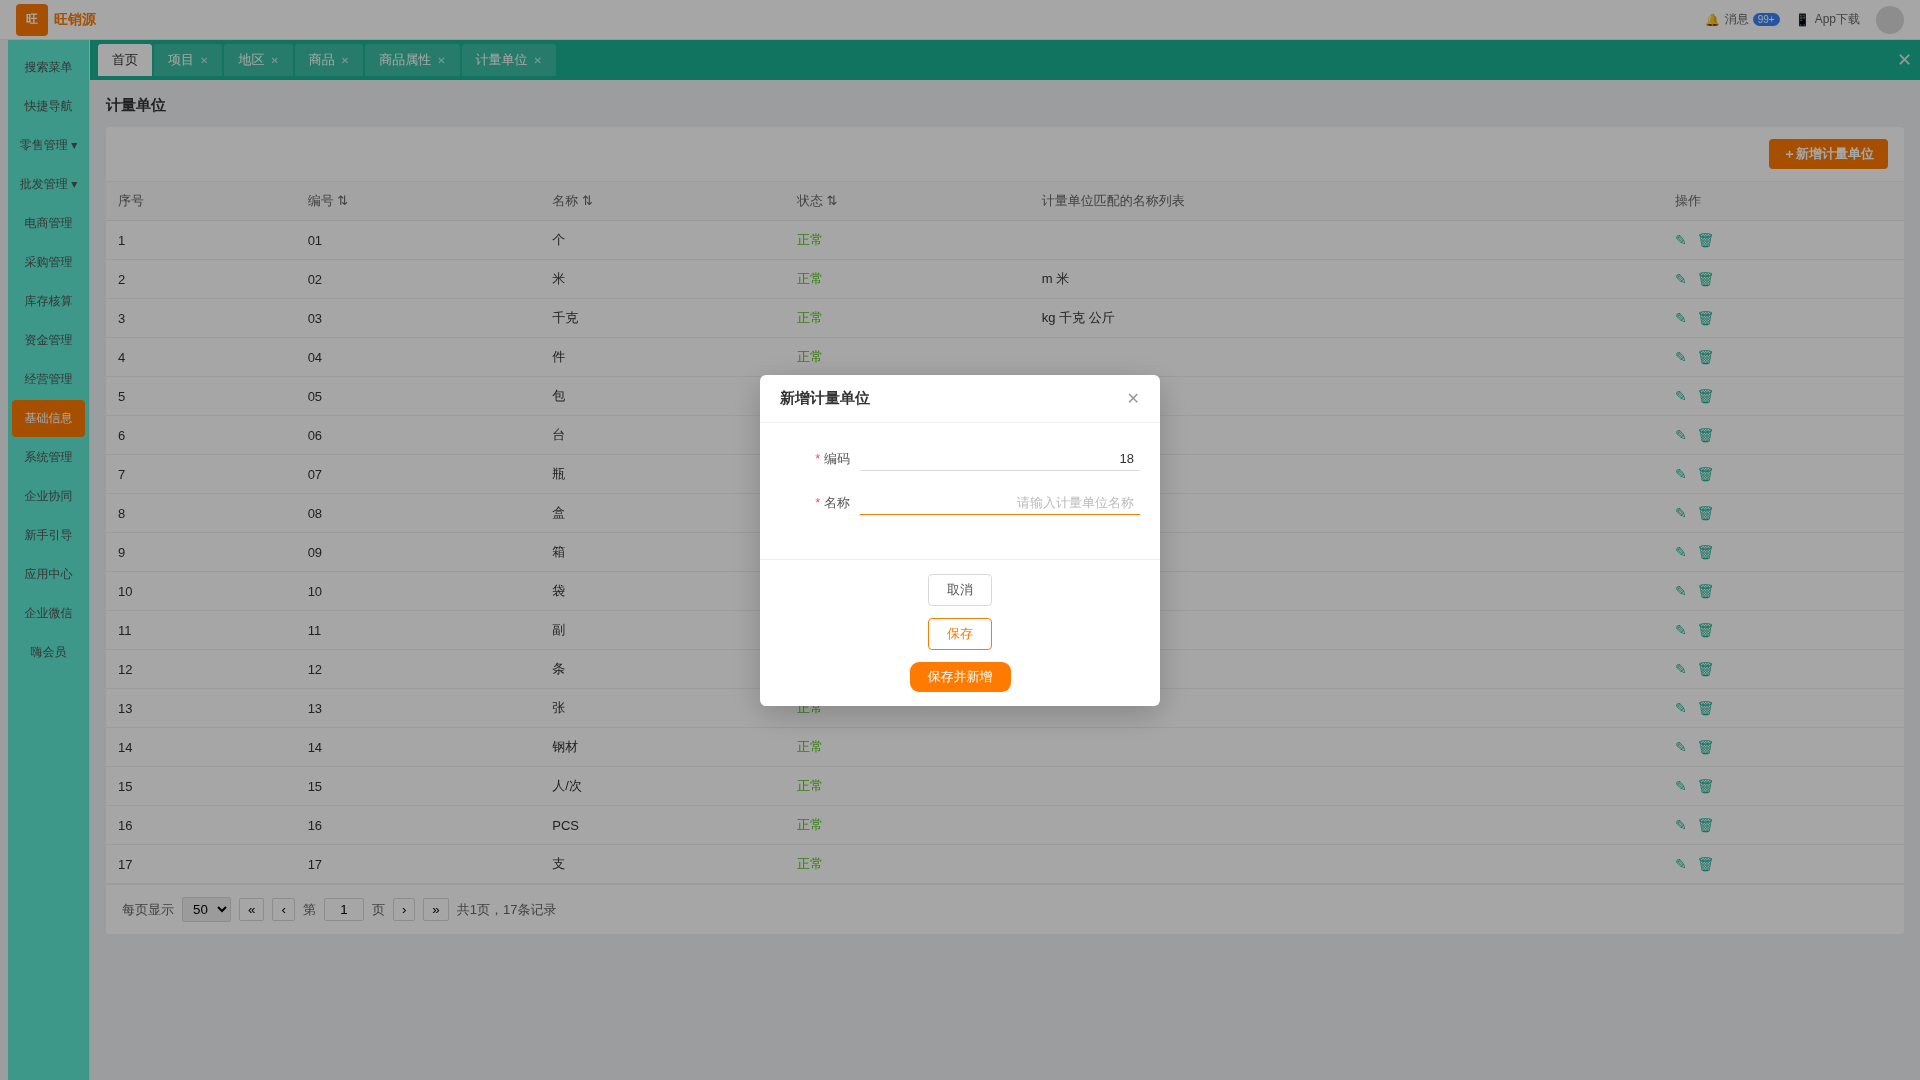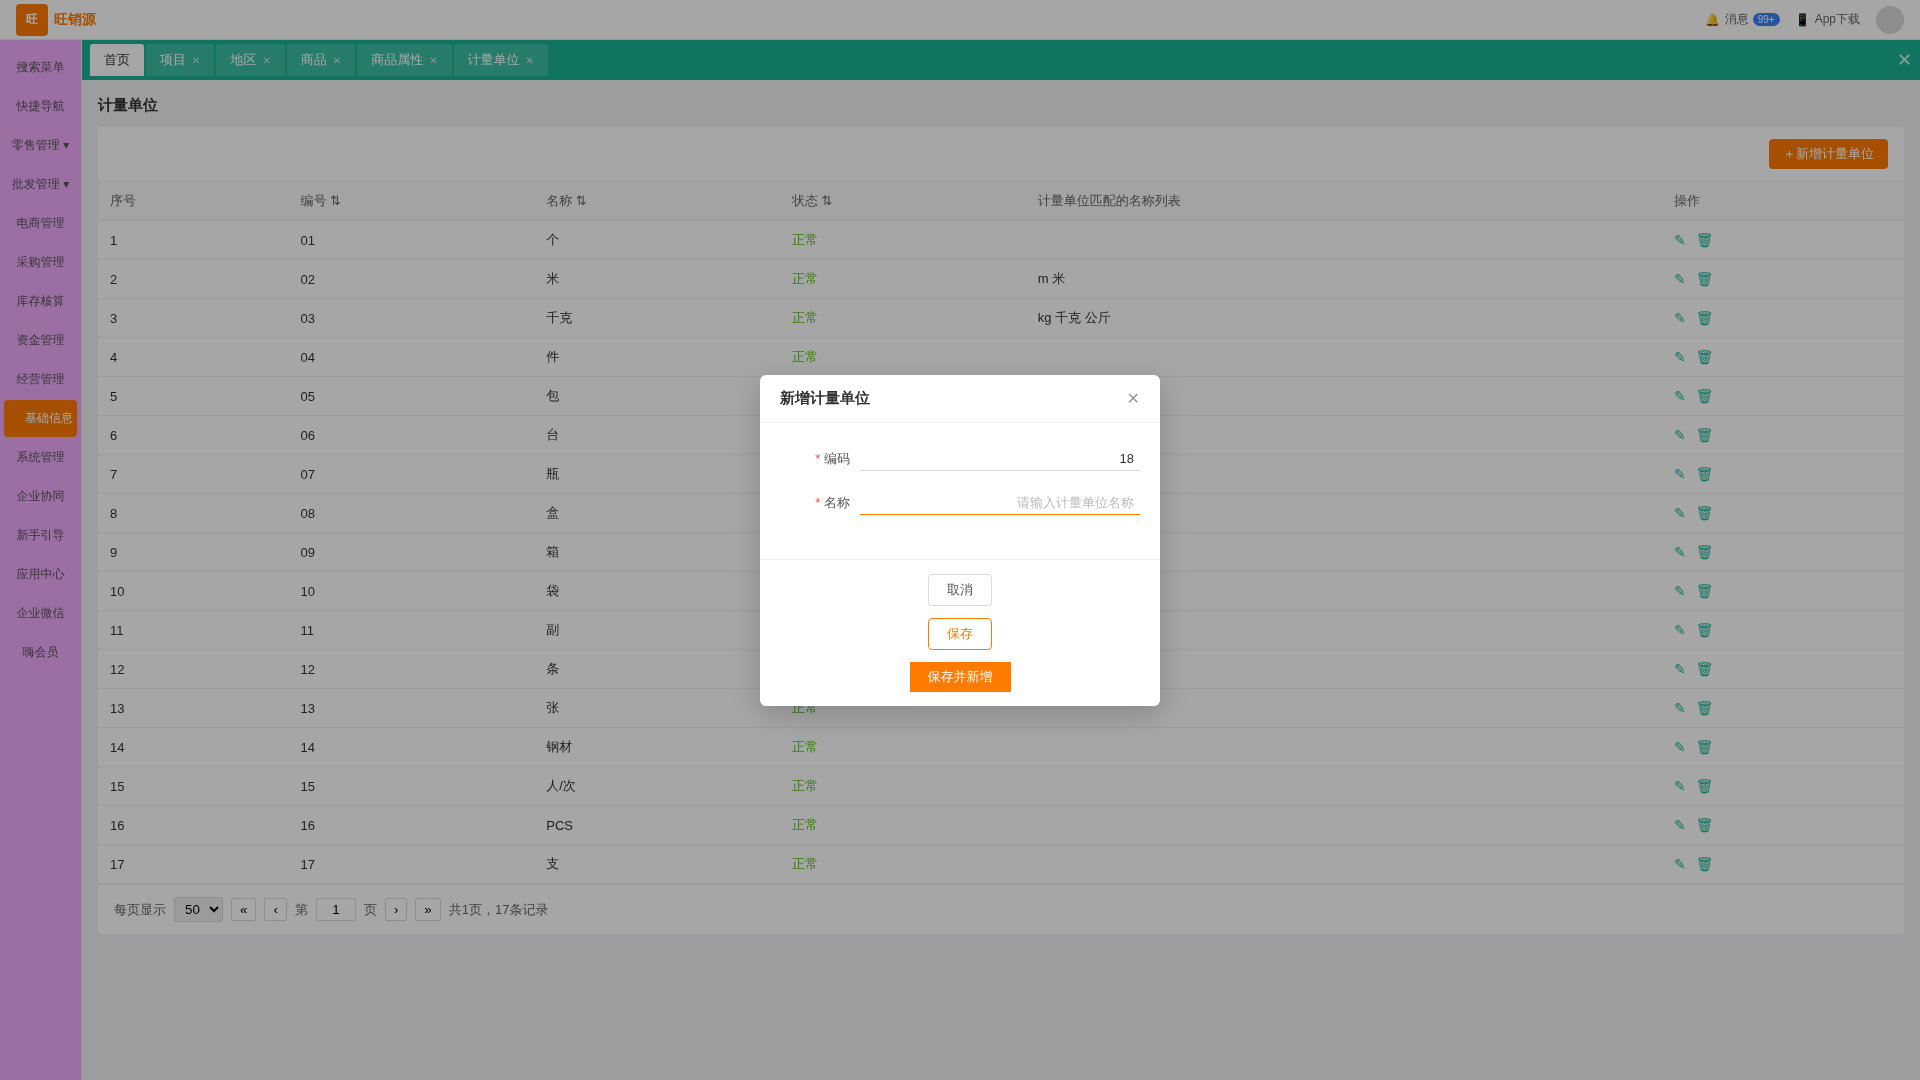--- a/index.html
+++ b/index.html
@@ -13,42 +13,42 @@
     .logo-text { color: #ff7a00; font-weight: bold; font-size: 14px; }
     .top-bar-right { display: flex; align-items: center; gap: 16px; font-size: 12px; color: #666; }
     .badge-btn { position: relative; display: flex; align-items: center; gap: 4px; cursor: pointer; }
     .badge { background: #3b82f6; color: white; border-radius: 10px; padding: 1px 5px; font-size: 10px; }
     .avatar { width: 28px; height: 28px; background: #d9d9d9; border-radius: 50%; }
 
     
     .main-layout { display: flex; flex: 1; overflow: hidden; }
 
     
-    .sidebar { width: 82px; background: #f0abfc; border-right: 1px solid #e8e8e8; display: flex; flex-direction: column; padding: 8px 0; overflow-y: auto; flex-shrink: 0; }
+    .sidebar { width: 82px; background: #5eead4; border-right: 1px solid #e8e8e8; display: flex; flex-direction: column; padding: 8px 0; overflow-y: auto; flex-shrink: 0; margin-left: 8px; }
     .sidebar-item { padding: 10px 4px; text-align: center; cursor: pointer; color: #555; font-size: 12px; border-radius: 4px; margin: 1px 4px; }
-    .sidebar-item.active { background: #ff7a00; color: white; border-radius: 4px; text-align: right; }
+    .sidebar-item.active { background: #ff7a00; color: white; border-radius: 4px; }
 
     
     .content-area { flex: 1; display: flex; flex-direction: column; overflow: hidden; }
 
     
     .tabs-bar { height: 40px; background: #1ab394; display: flex; align-items: center; padding: 0 8px; gap: 2px; flex-shrink: 0; }
     .tab { height: 32px; padding: 0 14px; display: flex; align-items: center; gap: 6px; cursor: pointer; font-size: 13px; color: #fff; border-radius: 3px 3px 0 0; background: rgba(255,255,255,0.15); }
     .tab.active { background: #fff; color: #333; }
     .tab-close { font-size: 10px; cursor: pointer; color: inherit; opacity: 0.7; }
     .tabs-close-all { margin-left: auto; color: white; cursor: pointer; font-size: 18px; opacity: 0.8; }
 
     
     .page-content { flex: 1; padding: 16px; background: #f0f2f5; overflow-y: auto; position: relative; }
     .page-title { font-size: 15px; font-weight: 600; color: #333; margin-bottom: 12px; }
 
     
     .table-container { background: #fff; border-radius: 4px; overflow: hidden; }
     .table-toolbar { padding: 12px 16px; display: flex; justify-content: flex-end; border-bottom: 1px solid #f0f0f0; }
-    .btn-add { background: #ff7a00; color: white; border: none; padding: 6px 14px; border-radius: 4px; cursor: pointer; font-size: 13px; }
+    .btn-add { background: #ff7a00; color: white; border: none; padding: 6px 14px; border-radius: 4px; cursor: pointer; font-size: 13px; font-weight: bold; }
 
     table { width: 100%; border-collapse: collapse; }
     thead tr { background: #fafafa; }
     th { padding: 10px 12px; text-align: left; color: #666; font-weight: 500; border-bottom: 1px solid #e8e8e8; font-size: 13px; white-space: nowrap; }
     td { padding: 10px 12px; border-bottom: 1px solid #f0f0f0; color: #333; font-size: 13px; }
     .status-normal { color: #52c41a; }
     .action-icons { display: flex; gap: 10px; }
     .action-icon { color: #1ab394; cursor: pointer; font-size: 14px; }
     .action-icon.delete { color: #1ab394; }
 
@@ -66,21 +66,21 @@
     .modal-close { cursor: pointer; color: #999; font-size: 16px; }
     .modal-body { padding: 24px 20px; }
     .form-row { display: flex; align-items: center; margin-bottom: 20px; }
     .form-label { width: 80px; text-align: right; padding-right: 10px; font-size: 13px; color: #555; }
     .form-input { flex: 1; border: none; border-bottom: 1px solid #d9d9d9; padding: 4px 6px; font-size: 13px; outline: none; color: #333; text-align: right; }
     .form-input.focused { border-bottom-color: #ff7a00; }
     .form-input::placeholder { color: #bbb; }
     .modal-footer { padding: 14px 20px; border-top: 1px solid #f0f0f0; display: flex; align-items: center; justify-content: center; gap: 12px; flex-direction: column; }
     .btn-cancel { border: 1px solid #d9d9d9; background: #fff; padding: 6px 18px; border-radius: 4px; cursor: pointer; font-size: 13px; color: #555; }
     .btn-save { border: 1px solid #ff7a00; background: #fff; color: #ff7a00; padding: 6px 18px; border-radius: 4px; cursor: pointer; font-size: 13px; }
-    .btn-save-new { background: #ff7a00; color: #fff; border: none; padding: 6px 18px; border-radius: 0; cursor: pointer; font-size: 13px; }
+    .btn-save-new { background: #ff7a00; color: #fff; border: none; padding: 6px 18px; border-radius: 9px; cursor: pointer; font-size: 13px; }
   </style>
 </head>
 <body>
 
 <div class="top-bar">
   <div class="top-bar-left">
     <div class="logo-area">
       <div class="logo-icon">旺</div>
       <span class="logo-text">旺销源</span>
     </div>

